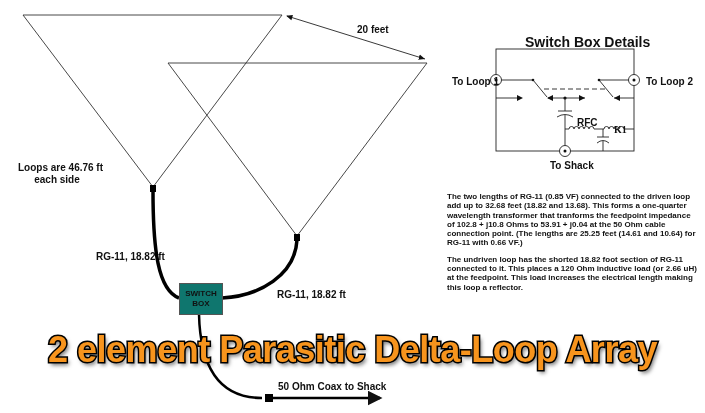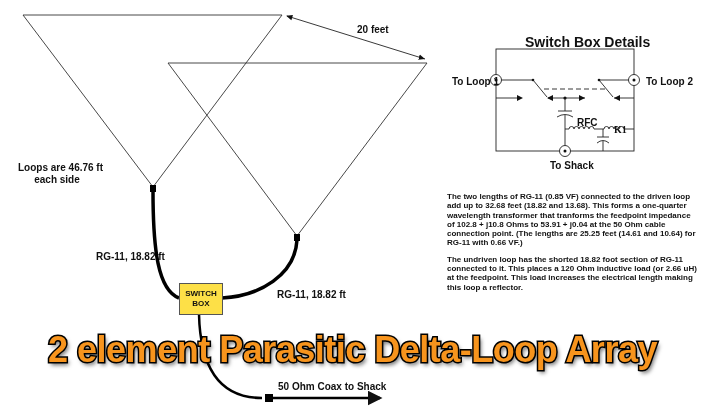--- a/index.html
+++ b/index.html
@@ -2,21 +2,21 @@
 <html><head>
 <meta charset="utf-8">
 <style>
   html, body { margin:0; padding:0; background:#ffffff; }
   body { width:705px; height:413px; position:relative; overflow:hidden; font-family:"Liberation Sans", sans-serif; }
   svg { position:absolute; left:0; top:0; }
   .lbl { position:absolute; font-family:"Liberation Sans", sans-serif; font-weight:bold; font-size:10px; color:#111; line-height:1.15; white-space:nowrap; }
   .center { text-align:center; }
   .desc { position:absolute; left:447px; top:192px; width:250px; font-family:"Liberation Sans", sans-serif; font-weight:bold; font-size:8px; line-height:9.3px; color:#111; }
   .desc p { margin:0 0 7px 0; }
-  .swbox { position:absolute; left:179px; top:283px; width:42px; height:30px; border:1px solid #555; background:#fde047; display:flex; align-items:center; justify-content:center; text-align:center; font-family:"Liberation Sans", sans-serif; font-weight:bold; font-size:8px; line-height:10px; color:#111; }
+  .swbox { position:absolute; left:179px; top:283px; width:42px; height:30px; border:1px solid #555; background:#0f766e; display:flex; align-items:center; justify-content:center; text-align:center; font-family:"Liberation Sans", sans-serif; font-weight:bold; font-size:8px; line-height:10px; color:#111; }
   .title { position:absolute; left:0; top:329px; width:705px; text-align:center; font-family:"Liberation Sans", sans-serif; font-weight:bold; font-size:36px; letter-spacing:-0.5px; color:#f7941d;
     -webkit-text-stroke: 3px #000; paint-order: stroke fill; text-shadow: 2px 3px 4px rgba(0,0,0,0.6); }
 </style>
 </head>
 <body>
 
 <svg width="705" height="413" viewBox="0 0 705 413">
   <defs>
     <marker id="arrowA" markerWidth="8" markerHeight="8" refX="7" refY="4" orient="auto">
       <path d="M0,1 L7,4 L0,7 Z" fill="#111"></path>

